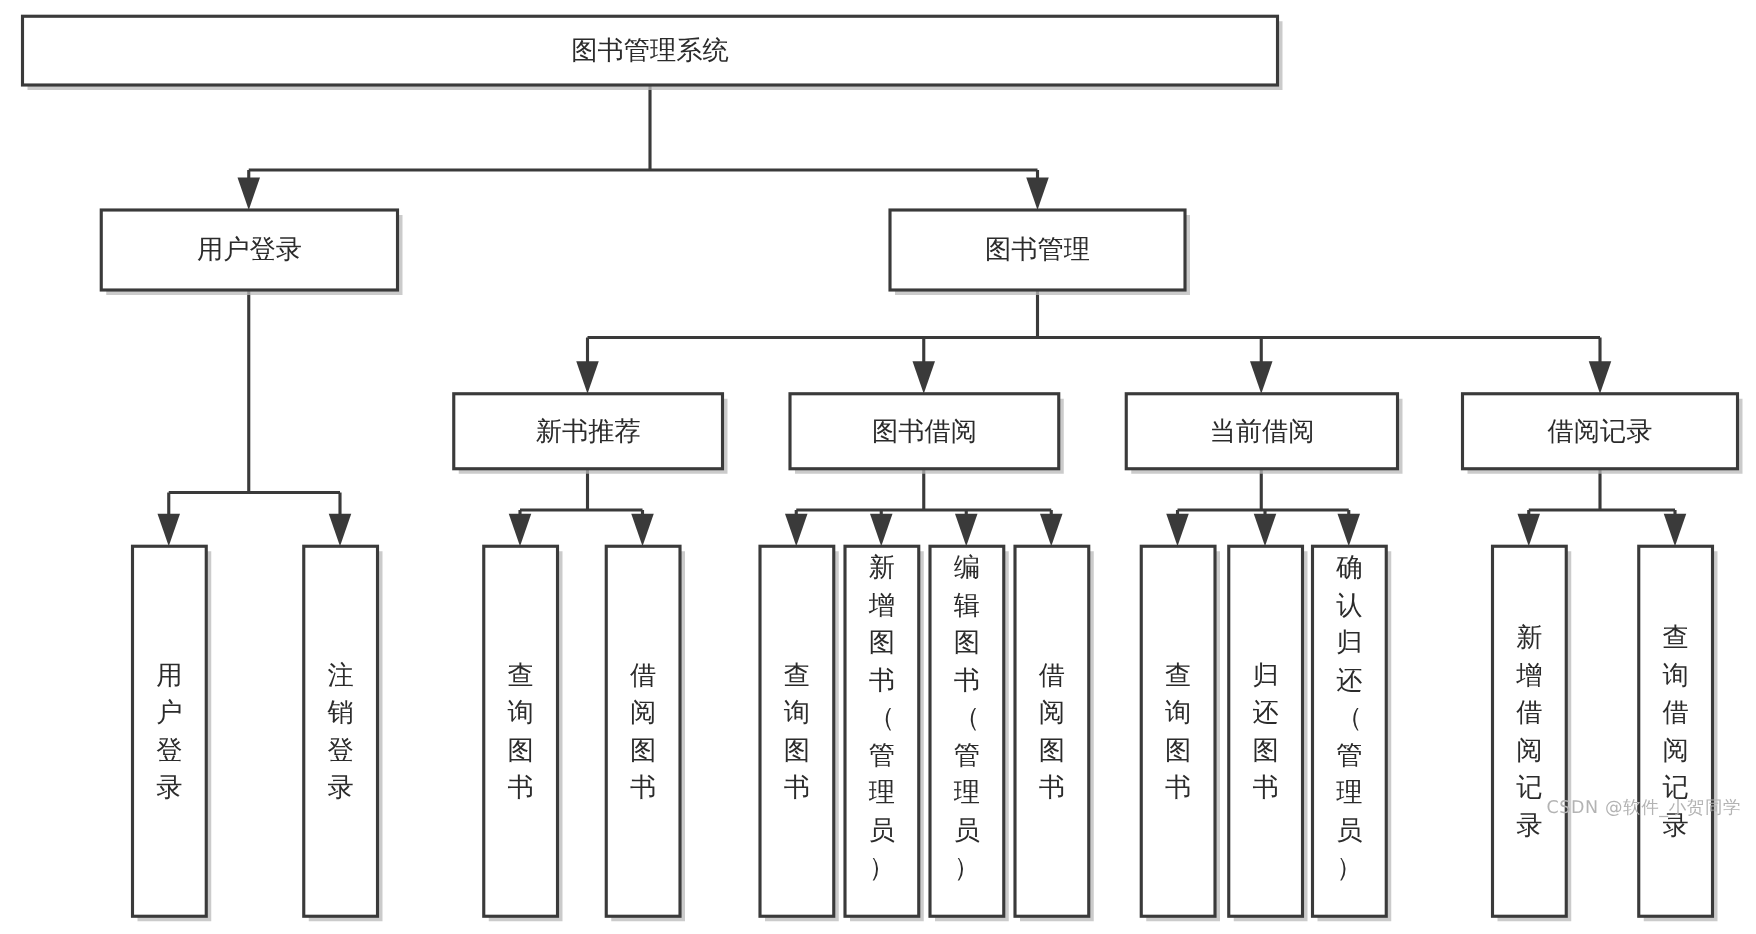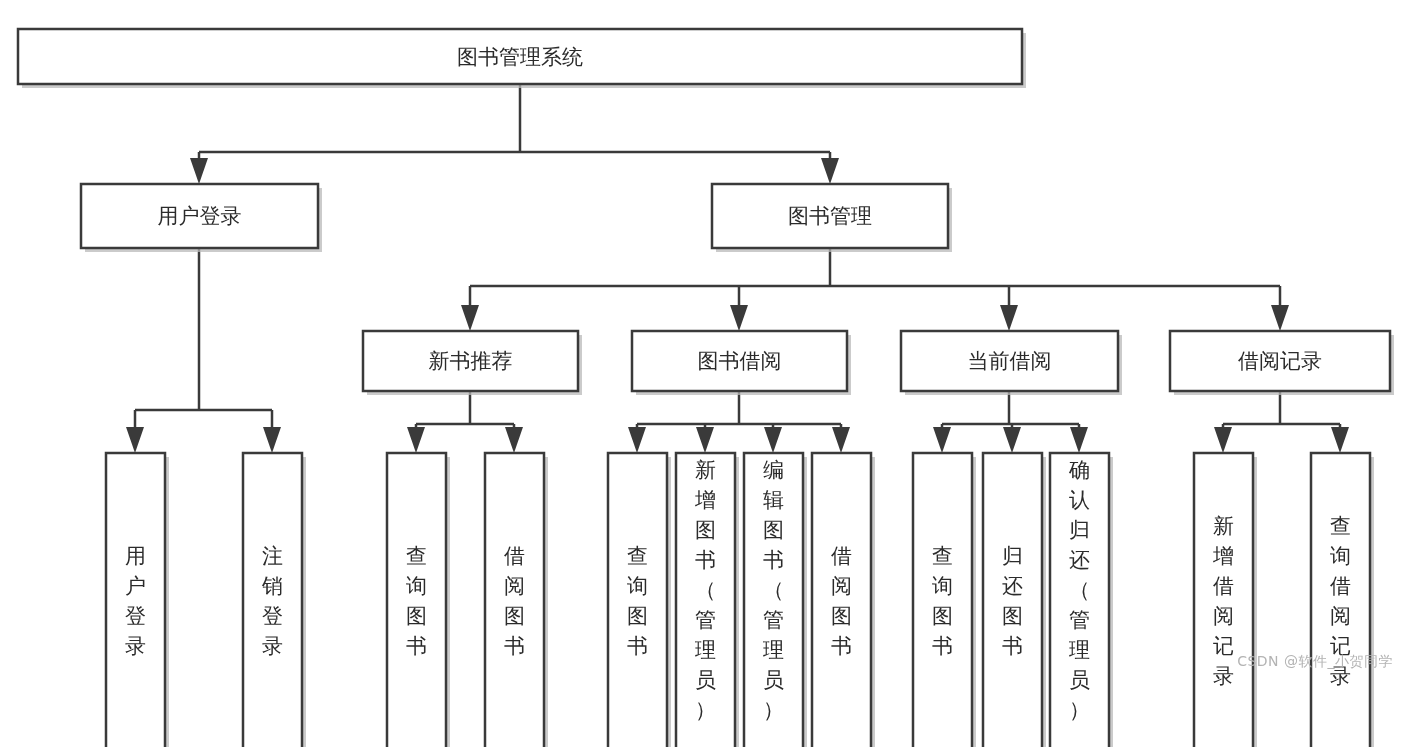--- a/index.html
+++ b/index.html
@@ -10,21 +10,21 @@
   body {
     width: 1405px;
     height: 747px;
     position: relative;
     font-family: "DejaVu Sans", "Liberation Sans", sans-serif;
     overflow: hidden;
   }
   #diagram-root {
     position: absolute;
     left: 0;
-    top: 16px;
+    top: 0;
     width: 1405px;
     height: 661px;
   }
   svg.diagram {
     display: block;
     width: 1405px;
     height: 747px;
   }
   .node-box {
     fill: #ffffff;

